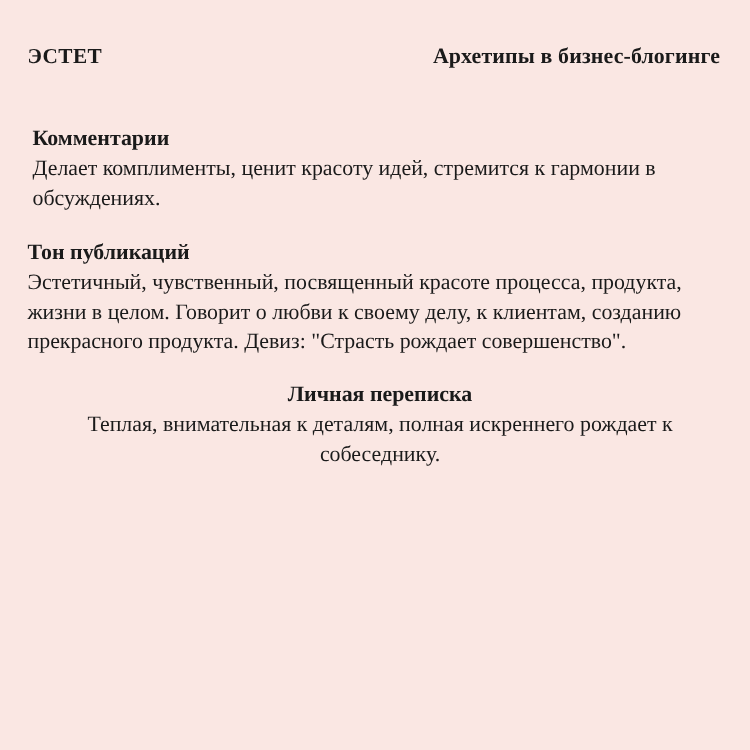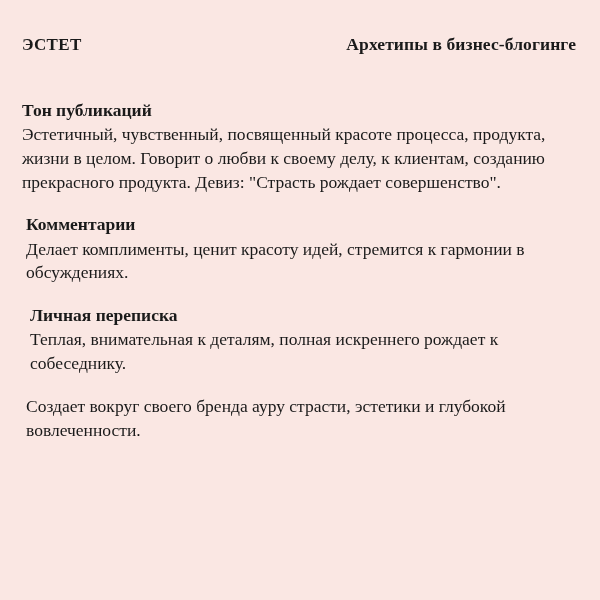--- a/index.html
+++ b/index.html
@@ -49,47 +49,46 @@
     font-weight: bold;
     line-height: 1.32;
     margin-bottom: 1px;
   }
   .section-body {
     font-size: 17.5px;
     line-height: 1.36;
     max-width: 560px;
   }
   .indent-1 { padding-left: 4px; }
-  .indent-2 { padding-left: 8px; }
+  .indent-2 { padding-left: 8px; text-align: center; }
 </style>
 </head>
 <body>
 
 <div class="page">
 
   <div class="header">
     <div class="brand">ЭСТЕТ</div>
     <div class="header-title">Архетипы в бизнес-блогинге</div>
   </div>
 
   <div class="content">
 
+    <div class="section indent-1">
+      <div class="section-title">Комментарии</div>
+      <div class="section-body">Делает комплименты, ценит красоту идей, стремится к гармонии в обсуждениях.</div>
+    </div>
+
     <div class="section">
       <div class="section-title">Тон публикаций</div>
       <div class="section-body">Эстетичный, чувственный, посвященный красоте процесса, продукта, жизни в целом. Говорит о любви к своему делу, к клиентам, созданию прекрасного продукта. Девиз: "Страсть рождает совершенство".</div>
-    </div>
-
-    <div class="section indent-1">
-      <div class="section-title">Комментарии</div>
-      <div class="section-body">Делает комплименты, ценит красоту идей, стремится к гармонии в обсуждениях.</div>
     </div>
 
     <div class="section indent-2">
       <div class="section-title">Личная переписка</div>
       <div class="section-body">Теплая, внимательная к деталям, полная искреннего рождает к собеседнику.</div>
     </div>
 
     <div class="section indent-1">
-      <div class="section-body">Создает вокруг своего бренда ауру страсти, эстетики и глубокой вовлеченности.</div>
     </div>
 
   </div>
 </div>
 
 </body></html>

